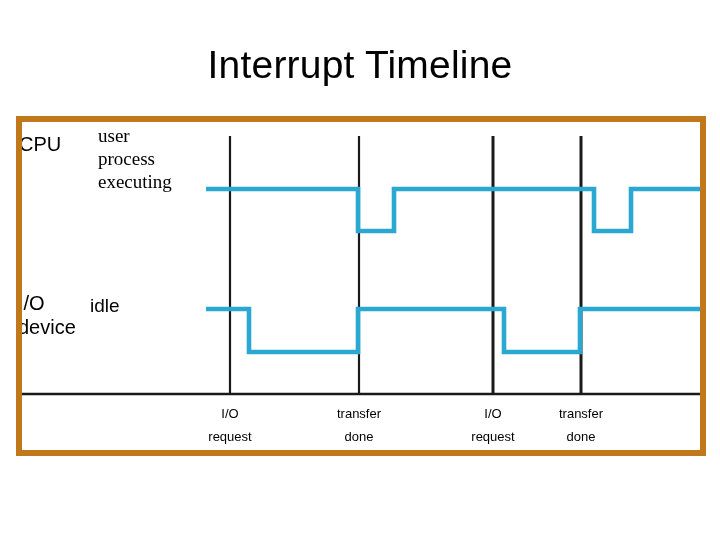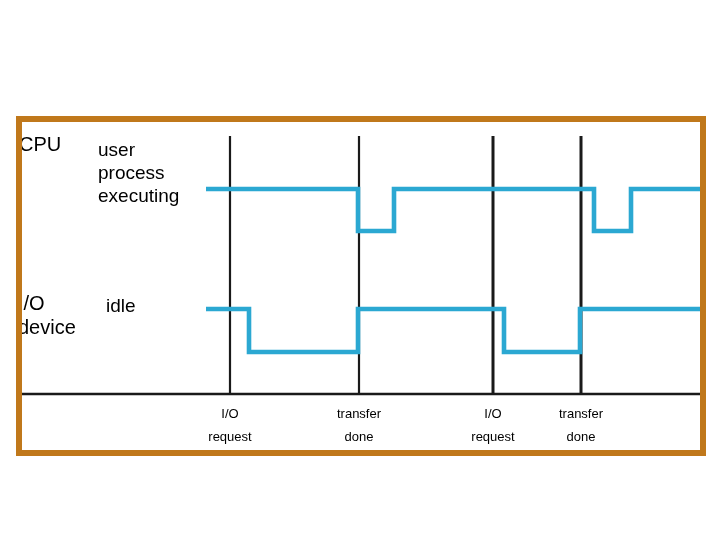--- a/index.html
+++ b/index.html
@@ -85,28 +85,29 @@
 
   .state-label {
     position: absolute;
     color: #000000;
     font-size: 19px;
     line-height: 23px;
     white-space: pre-line;
   }
   #label-user-process {
     left: 76px;
-    top: 16px;
+    top: 2px;
+    font-family: Liberation Serif, serif;
   }
   #label-io-interrupt {
     left: 76px;
     top: 95px;
   }
   #label-idle {
-    left: 84px;
+    left: 68px;
     top: 172px;
   }
   #label-transferring {
     left: 76px;
     top: 214px;
   }
 
   
   .event-label {
     position: absolute;
@@ -124,20 +125,21 @@
     position: absolute;
     left: 0;
     top: 0;
   }
 </style>
 </head>
 <body>
 
 <div id="slide">
 
+  <div id="slide-title">Interrupt Timeline</div>
 
   <div id="figure-frame">
 
     <svg id="timeline-svg" width="678" height="328" viewBox="0 0 678 328">
 
       <g>
         <line x1="208" y1="14" x2="208" y2="272" stroke="#1A1A1A" stroke-width="2.2"></line>
         <line x1="337" y1="14" x2="337" y2="272" stroke="#1A1A1A" stroke-width="2.2"></line>
         <line x1="471" y1="14" x2="471" y2="272" stroke="#1A1A1A" stroke-width="3.0"></line>
         <line x1="559" y1="14" x2="559" y2="272" stroke="#1A1A1A" stroke-width="3.0"></line>

